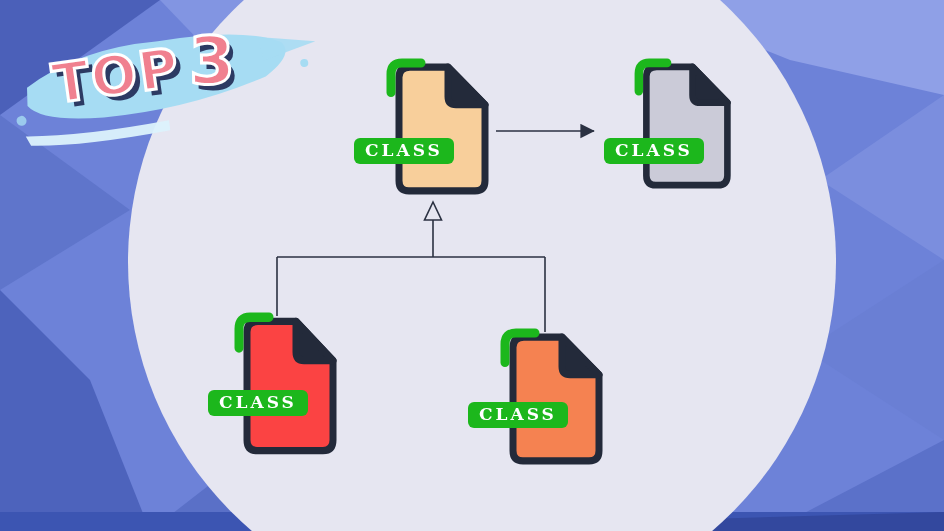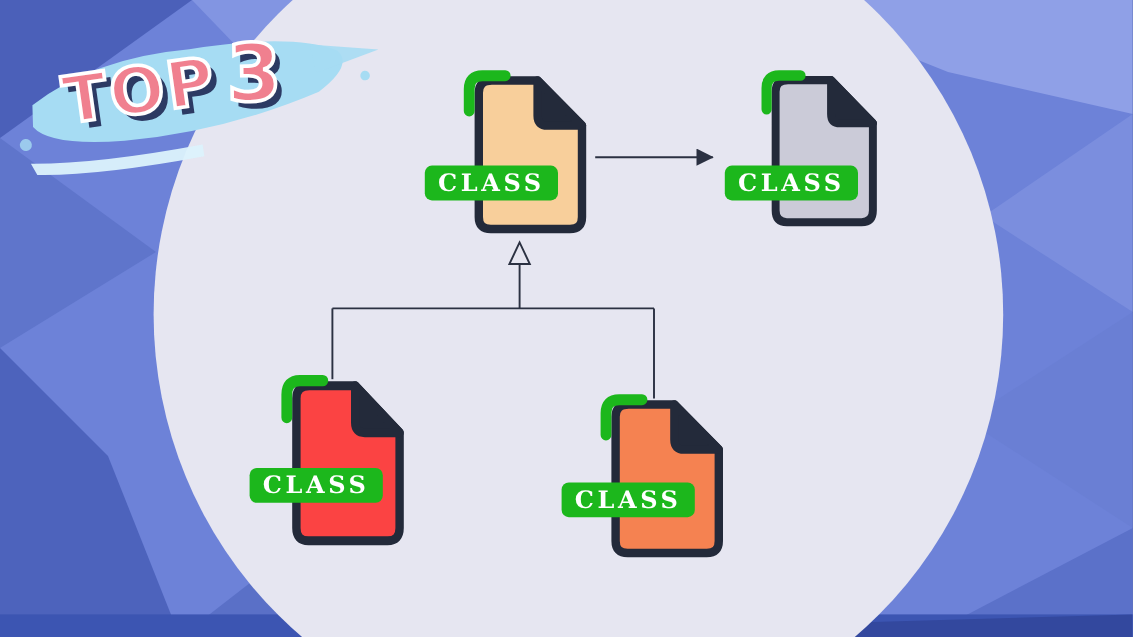--- a/index.html
+++ b/index.html
@@ -15,21 +15,21 @@
   }
   
   .node{position:absolute;}
   .node svg.doc{display:block;width:100%;height:100%;overflow:visible;}
   .badge{
     position:absolute;
     background:var(--green,#1cb71c);
     color:#ffffff;
     font-family:"DejaVu Serif", serif;
     font-weight:bold;
-    font-size:20px;
+    font-size:17px;
     letter-spacing:3px;
     padding:4px 11px 5px 11px;
     border-radius:6px;
     line-height:1;
     white-space:nowrap;
   }
   
   .banner{
     position:absolute;left:14px;top:10px;width:310px;height:150px;
     transform:rotate(-8deg);

